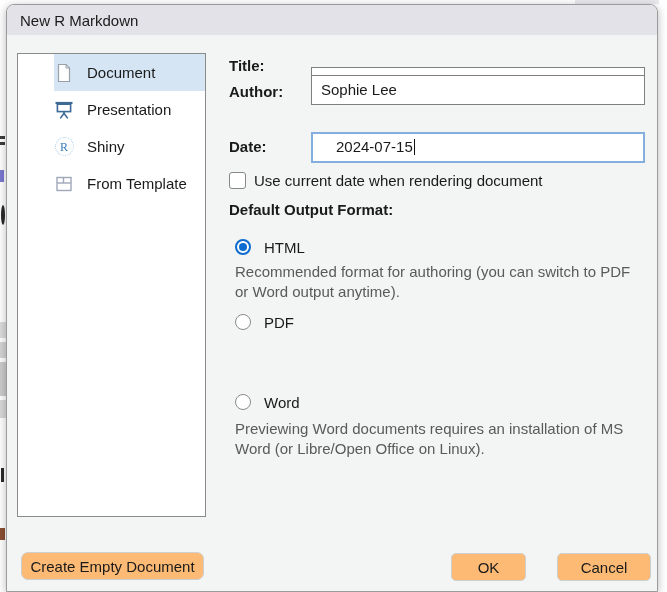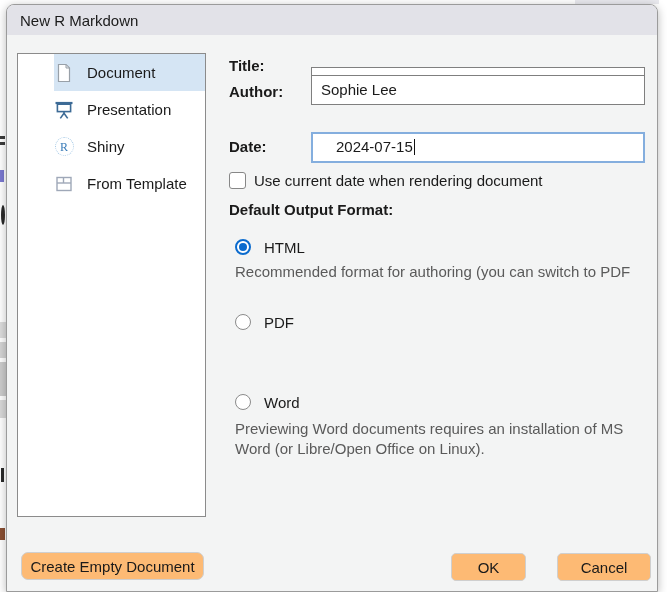--- a/index.html
+++ b/index.html
@@ -162,20 +162,21 @@
   </div>
 
   <div class="of-heading">Default Output Format:</div>
 
   <div class="opt opt-html">
     <span class="radio sel"></span>
     <span class="opt-label">HTML</span>
   </div>
   <div class="desc desc-html">
     <div>Recommended format for authoring (you can switch to PDF</div>
+    <div>or Word output anytime).</div>
   </div>
 
   <div class="opt opt-pdf">
     <span class="radio"></span>
     <span class="opt-label">PDF</span>
   </div>
 
   <div class="opt opt-word">
     <span class="radio"></span>
     <span class="opt-label">Word</span>

